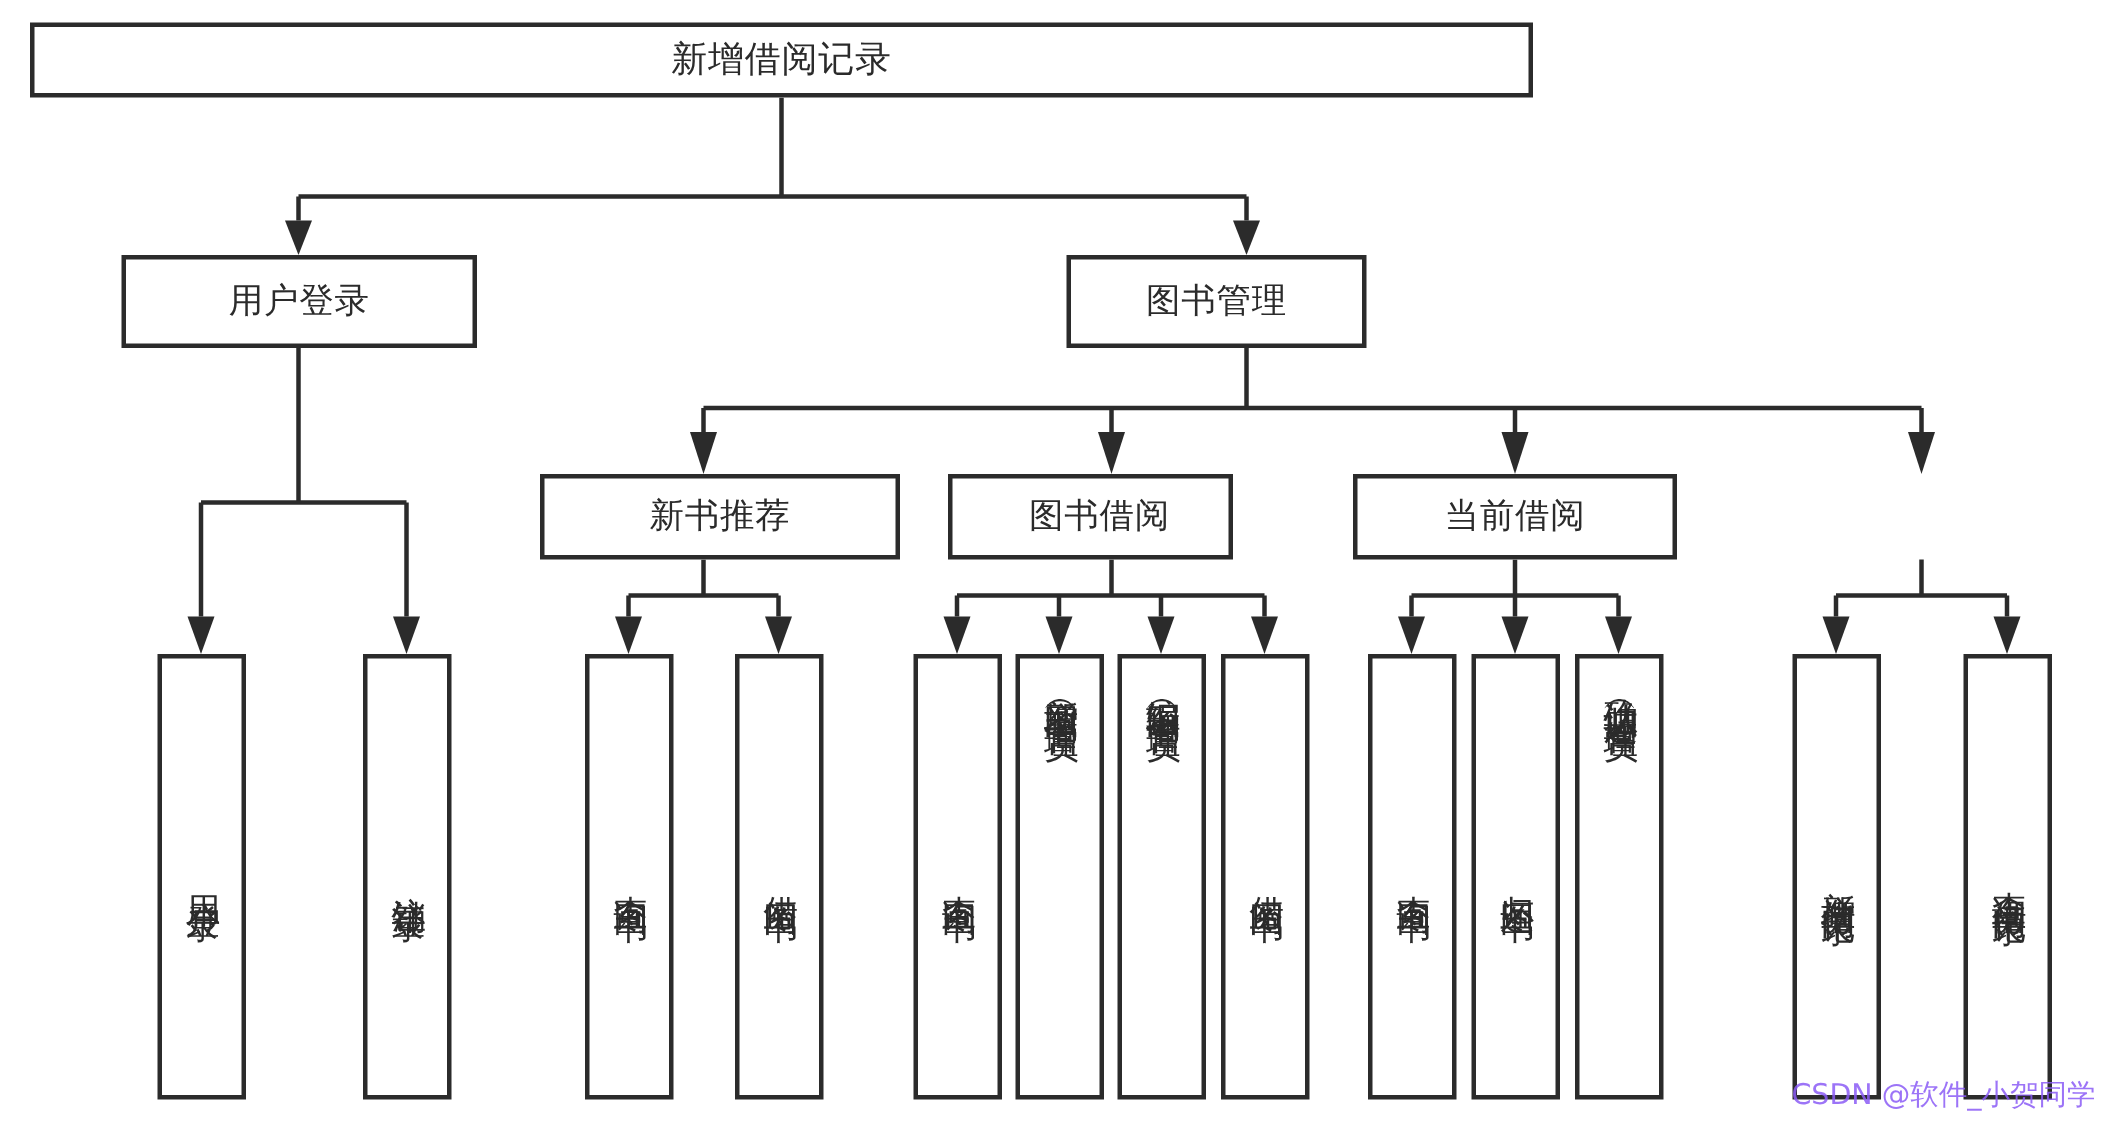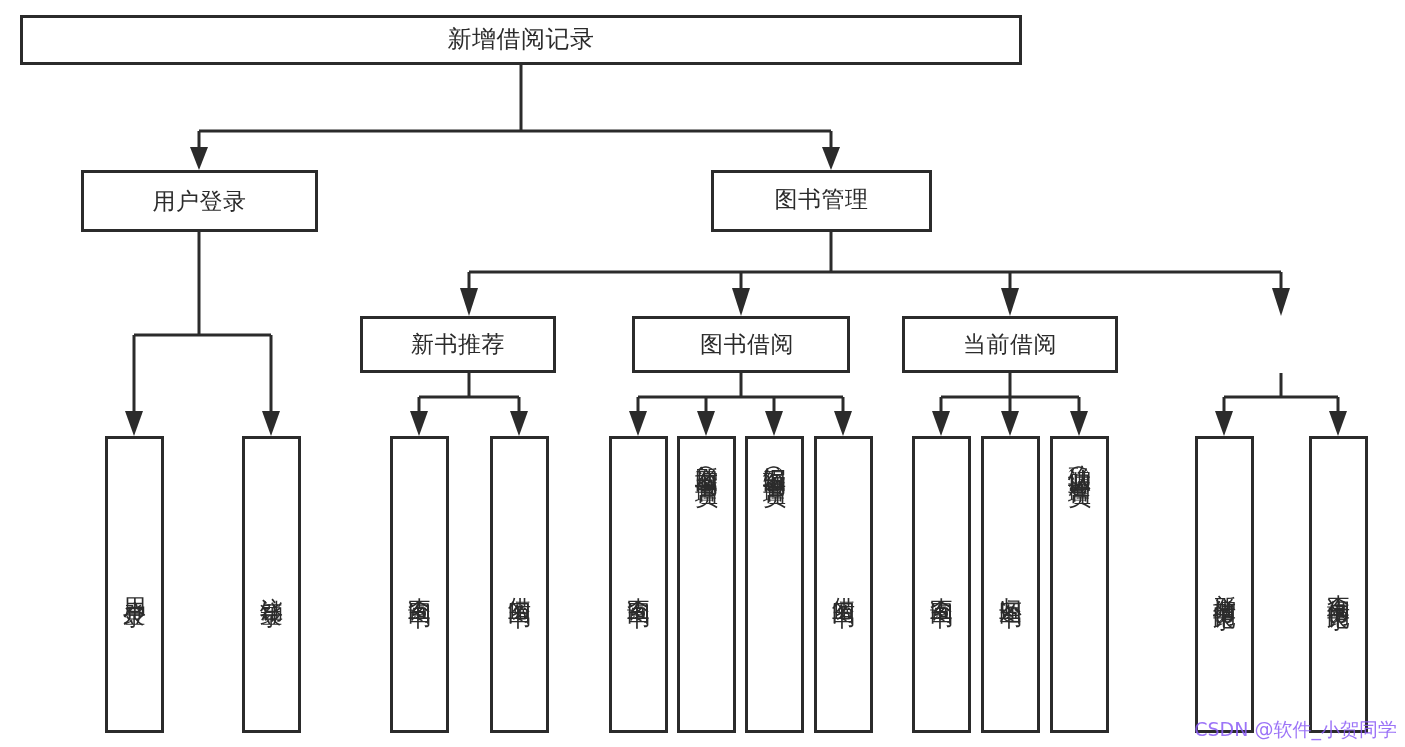--- a/index.html
+++ b/index.html
@@ -151,29 +151,29 @@
   </svg>
 
   <div class="node root horiz" style="left:20px; top:15px; width:1002px; height:50px;">
     <span class="label">新增借阅记录</span>
   </div>
 
   <div class="node horiz" style="left:81px; top:170px; width:237px; height:62px;">
     <span class="label">用户登录</span>
   </div>
 
-  <div class="node horiz" style="left:711px; top:170px; width:221px; height:62px;font-family:Liberation Mono, monospace;">
+  <div class="node horiz" style="left:711px; top:170px; width:200px; height:62px;">
     <span class="label">图书管理</span>
   </div>
 
-  <div class="node horiz" style="left:360px; top:316px; width:196px; height:57px;">
+  <div class="node horiz" style="left:360px; top:316px; width:240px; height:57px;">
     <span class="label">新书推荐</span>
   </div>
 
-  <div class="node horiz" style="left:632px; top:316px; width:218px; height:57px;padding-left:12px;">
+  <div class="node horiz" style="left:632px; top:316px; width:190px; height:57px;padding-left:12px;">
     <span class="label">图书借阅</span>
   </div>
 
   <div class="node horiz" style="left:902px; top:316px; width:216px; height:57px;">
     <span class="label">当前借阅</span>
   </div>
 
 
   <div class="node leaf center" style="left:105px; top:436px; width:59px; height:297px;">
     <span class="label">用户登录</span>

